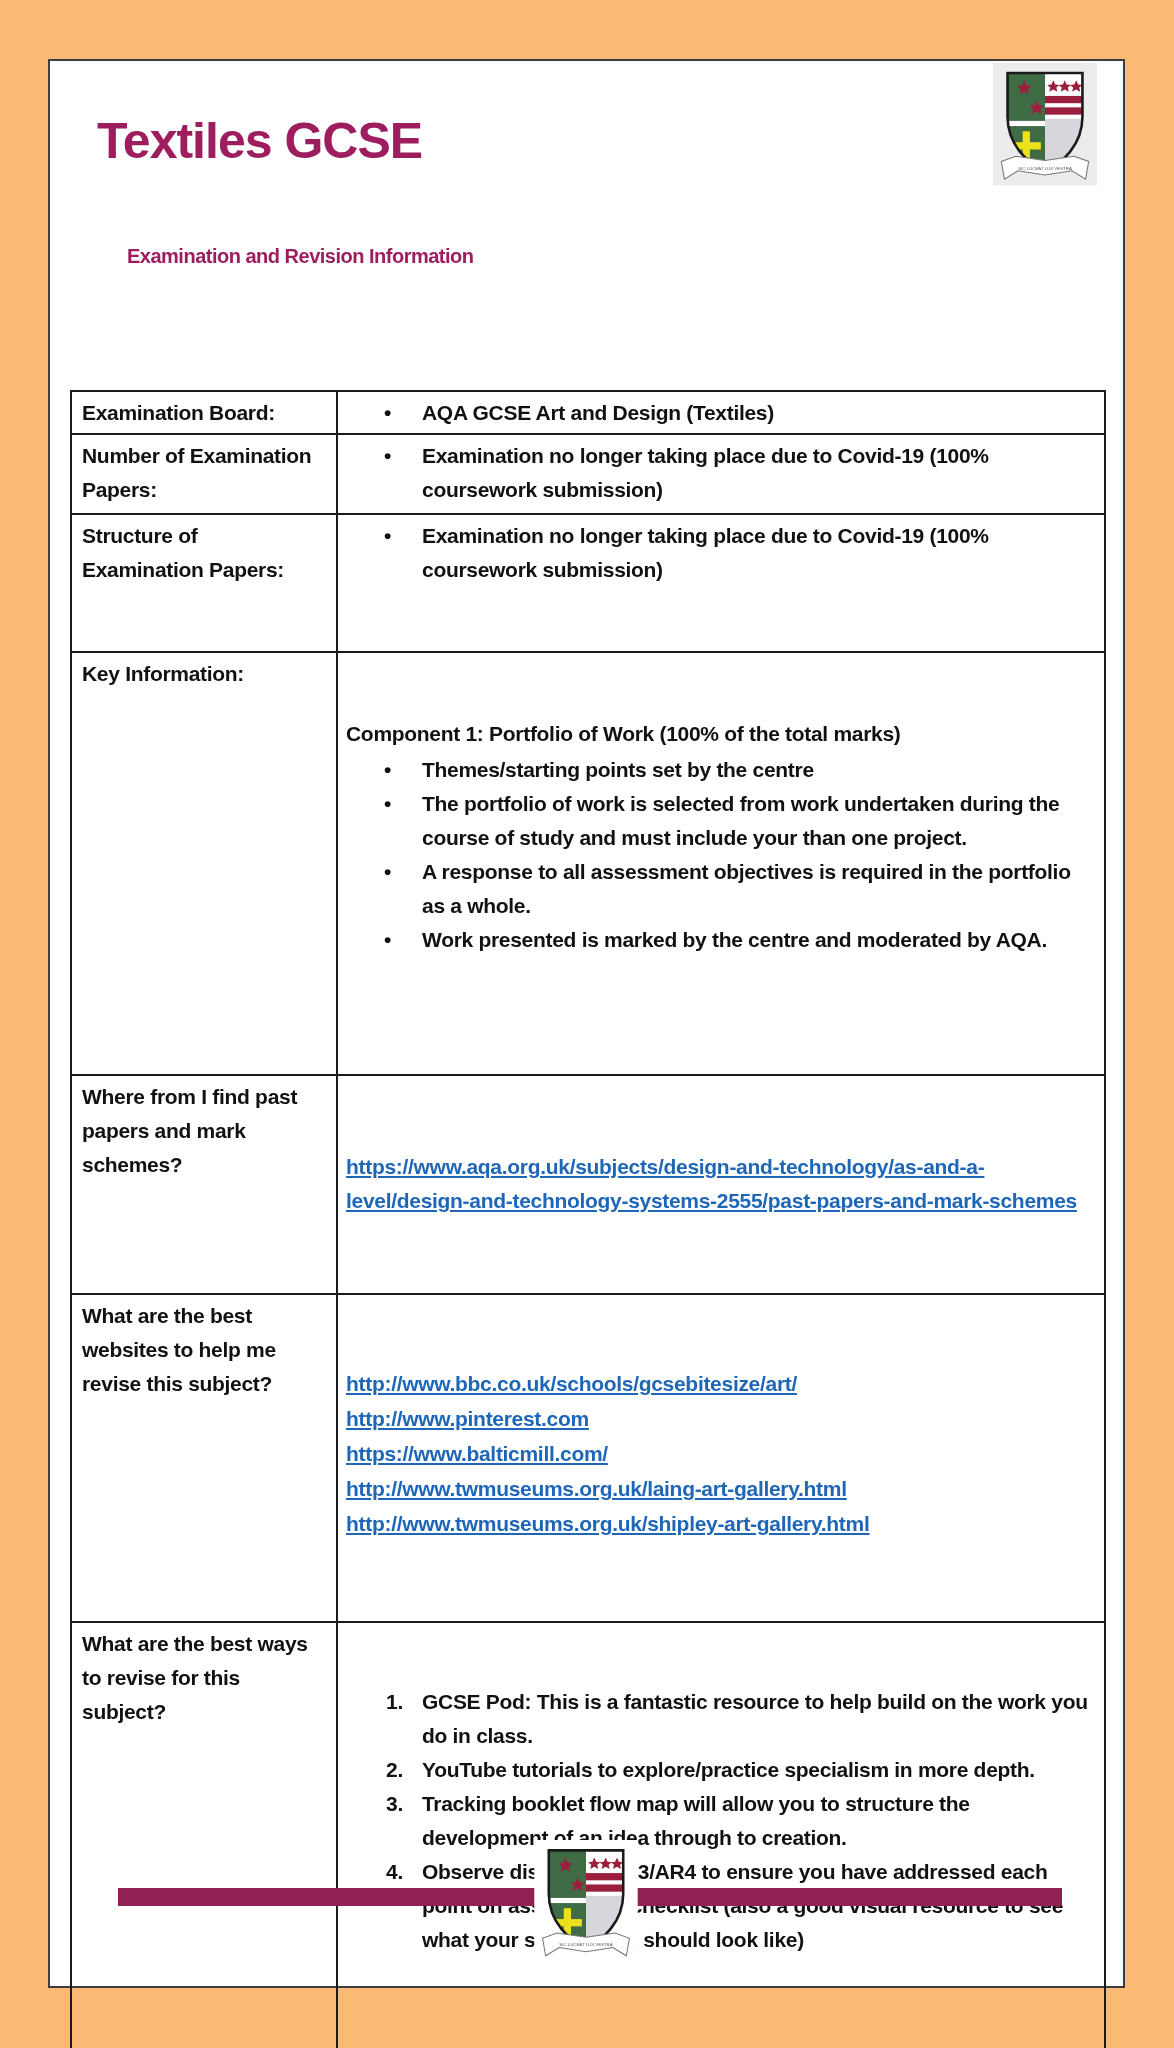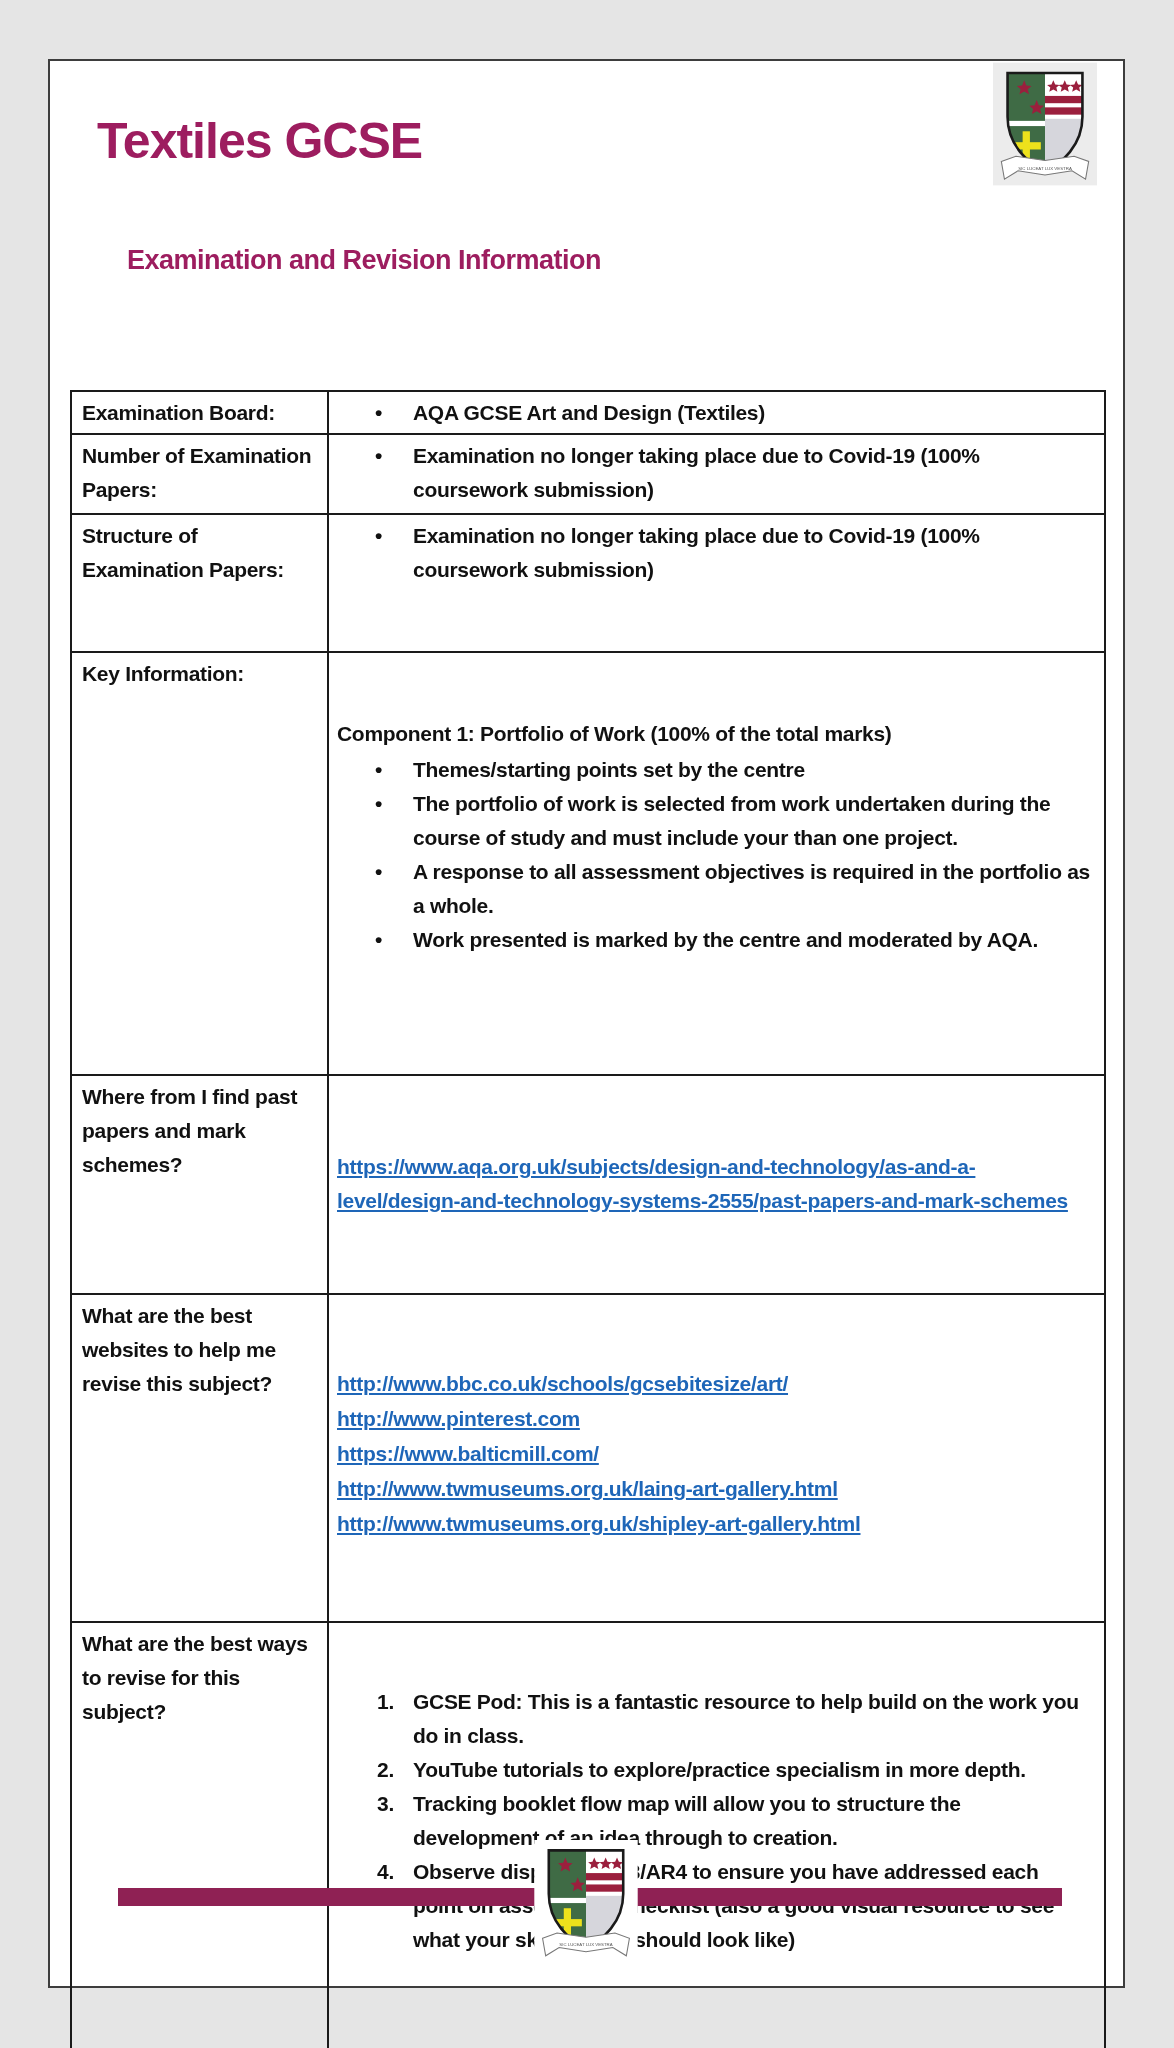--- a/index.html
+++ b/index.html
@@ -1,41 +1,41 @@
 <!DOCTYPE html>
 <html><head>
 <meta charset="utf-8">
 <style>
   html,body{margin:0;padding:0;background:#ffffff;}
   .page{
-    position:relative;width:1174px;height:2048px;background:#e5e5e5;
+    position:relative;width:1174px;height:2048px;background:#fdba74;
     font-family:"Liberation Sans",sans-serif;overflow:hidden;color:#111;
   }
   .page-border{
     position:absolute;left:48px;top:59px;width:1073px;height:1925px;
     border:2px solid #3d3d3d;background:#fff;
   }
   .doc-title{
     position:absolute;left:97px;top:112px;
     font-size:50px;font-weight:bold;letter-spacing:-1px;color:#9d1d5f;
   }
   .doc-subtitle{
     position:absolute;left:127px;top:245px;
-    font-size:27px;font-weight:bold;letter-spacing:-0.5px;color:#9d1d5f;
+    font-size:20px;font-weight:bold;letter-spacing:-0.5px;color:#9d1d5f;
   }
   .crest-top{position:absolute;left:993px;top:62px;width:104px;height:124px;}
   .info-table{
     position:absolute;left:70px;top:390px;width:1036px;
     border-collapse:collapse;table-layout:fixed;
   }
   .info-table td{
     border:2px solid #1a1a1a;vertical-align:top;
     font-size:21px;font-weight:bold;letter-spacing:-0.3px;line-height:1.62;
   }
-  .label-cell{width:233px;padding:4px 12px 0 10px;}
+  .label-cell{width:233px;padding:4px 21px 0 10px;}
   .content-cell{padding:4px 14px 0 0;}
   tr:nth-child(1) td{height:37px;}
   tr:nth-child(2) td{height:74px;border-radius:18px;}
   tr:nth-child(3) td{height:132px;}
   tr:nth-child(4) td{height:357px;}
   tr:nth-child(5) td{height:143px;}
   tr:nth-child(6) td{height:254px;}
   tr:nth-child(7) td{height:369px;}
   tr:nth-child(4) .content-cell{padding-top:64px;border-radius:12px;}
   tr:nth-child(5) .content-cell{padding-top:74px;}

